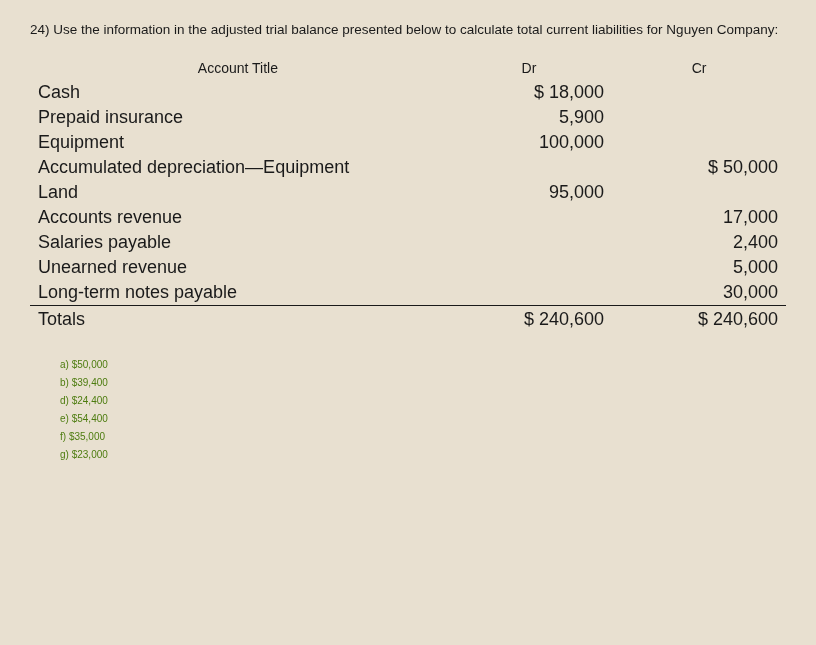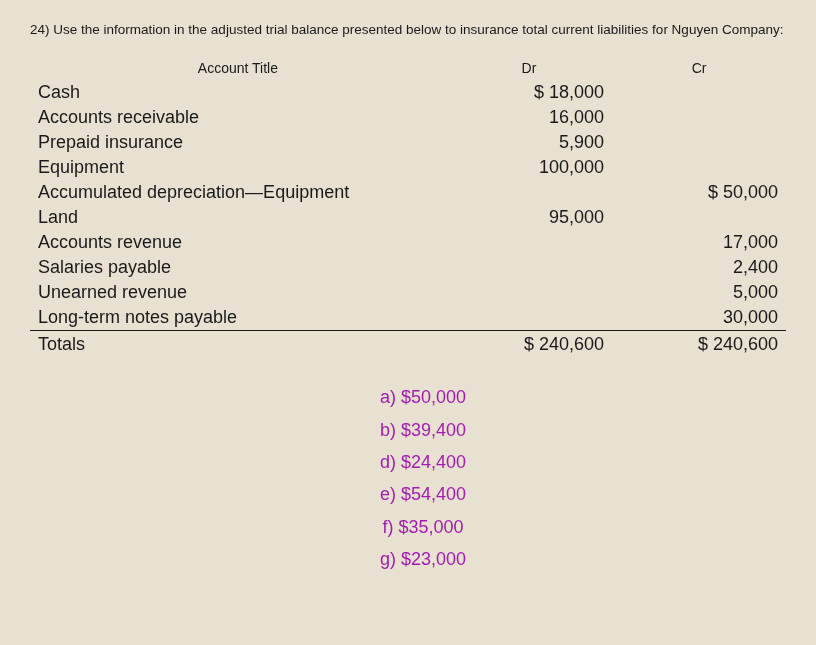--- a/index.html
+++ b/index.html
@@ -72,51 +72,45 @@
 
     .totals-label {
       text-align: left !important;
     }
 
     .answers-section {
       padding-left: 30px;
     }
 
     .answer-item {
-      font-size: 18px;
+      font-size: 10px;
       line-height: 1.8;
-      color: #a21caf;
-      text-align: center;
+      color: #4d7c0f;
     }
   </style>
 </head>
 <body>
 
 <div>
   <p class="question-text">
-    <span>24)</span> <span>Use the information in the adjusted trial balance presented below to insurance total current liabilities for Nguyen Company:</span>
+    <span>24)</span> <span>Use the information in the adjusted trial balance presented below to calculate total current liabilities for Nguyen Company:</span>
   </p>
 
   <table class="trial-balance-table">
     <thead>
       <tr class="header-row">
         <th class="col-account">Account Title</th>
         <th class="col-dr">Dr</th>
         <th class="col-cr">Cr</th>
       </tr>
     </thead>
     <tbody id="table-body">
     <tr>
           <td class="col-account">Cash</td>
           <td class="col-dr">$ 18,000</td>
-          <td class="col-cr"></td>
-        </tr>
-        <tr>
-          <td class="col-account">Accounts receivable</td>
-          <td class="col-dr">16,000</td>
           <td class="col-cr"></td>
         </tr>
         <tr>
           <td class="col-account">Prepaid insurance</td>
           <td class="col-dr">5,900</td>
           <td class="col-cr"></td>
         </tr>
         <tr>
           <td class="col-account">Equipment</td>
           <td class="col-dr">100,000</td>

